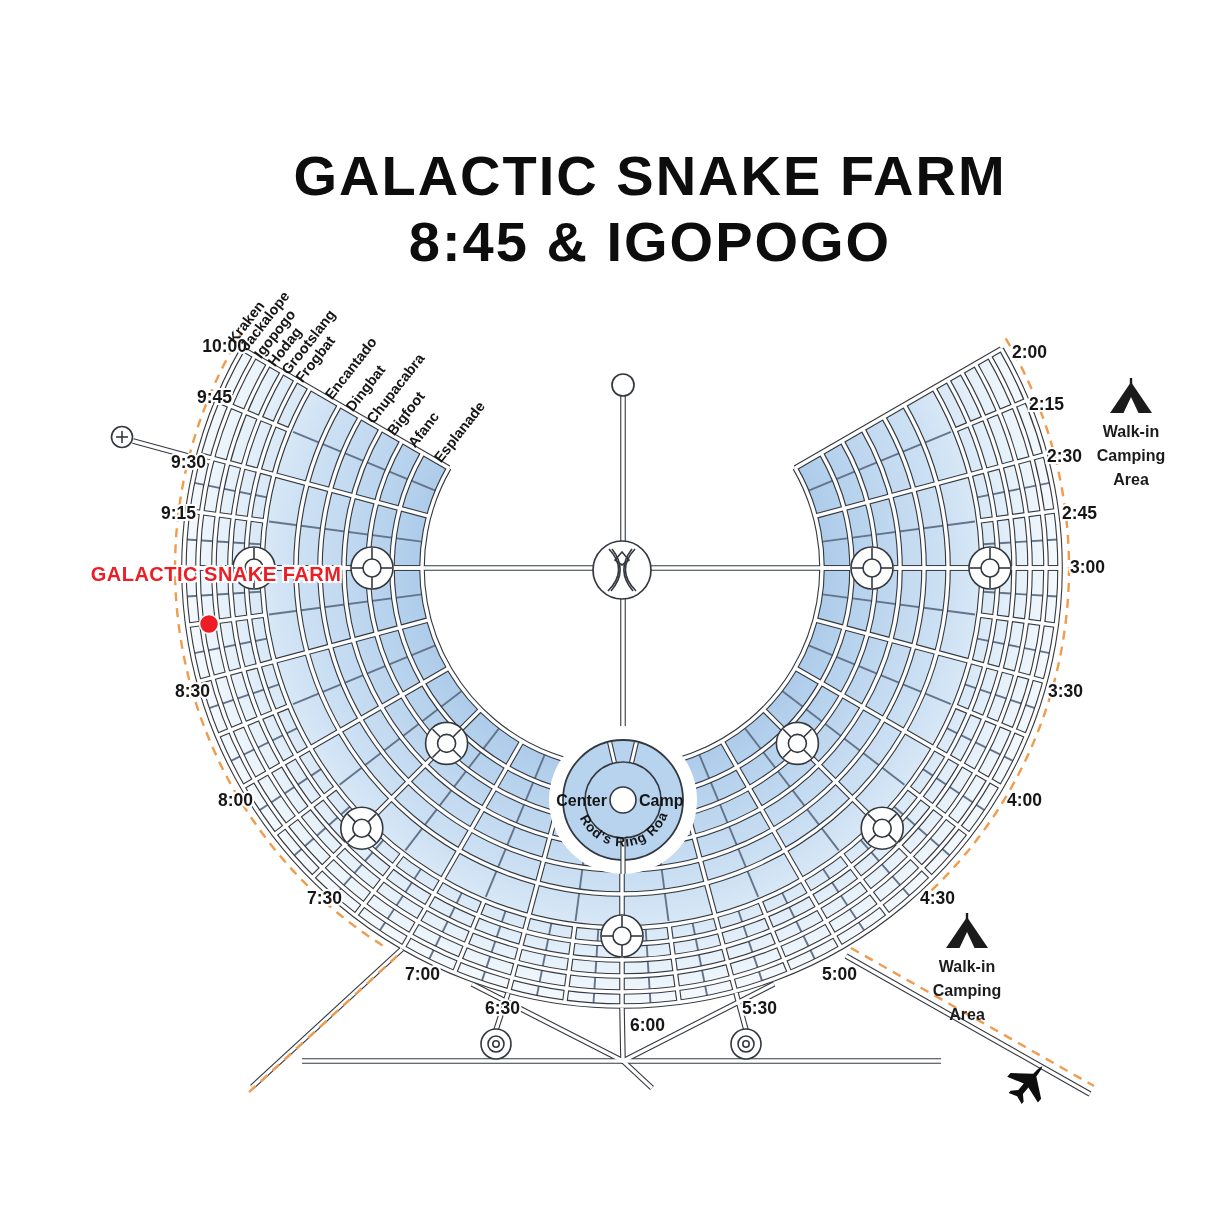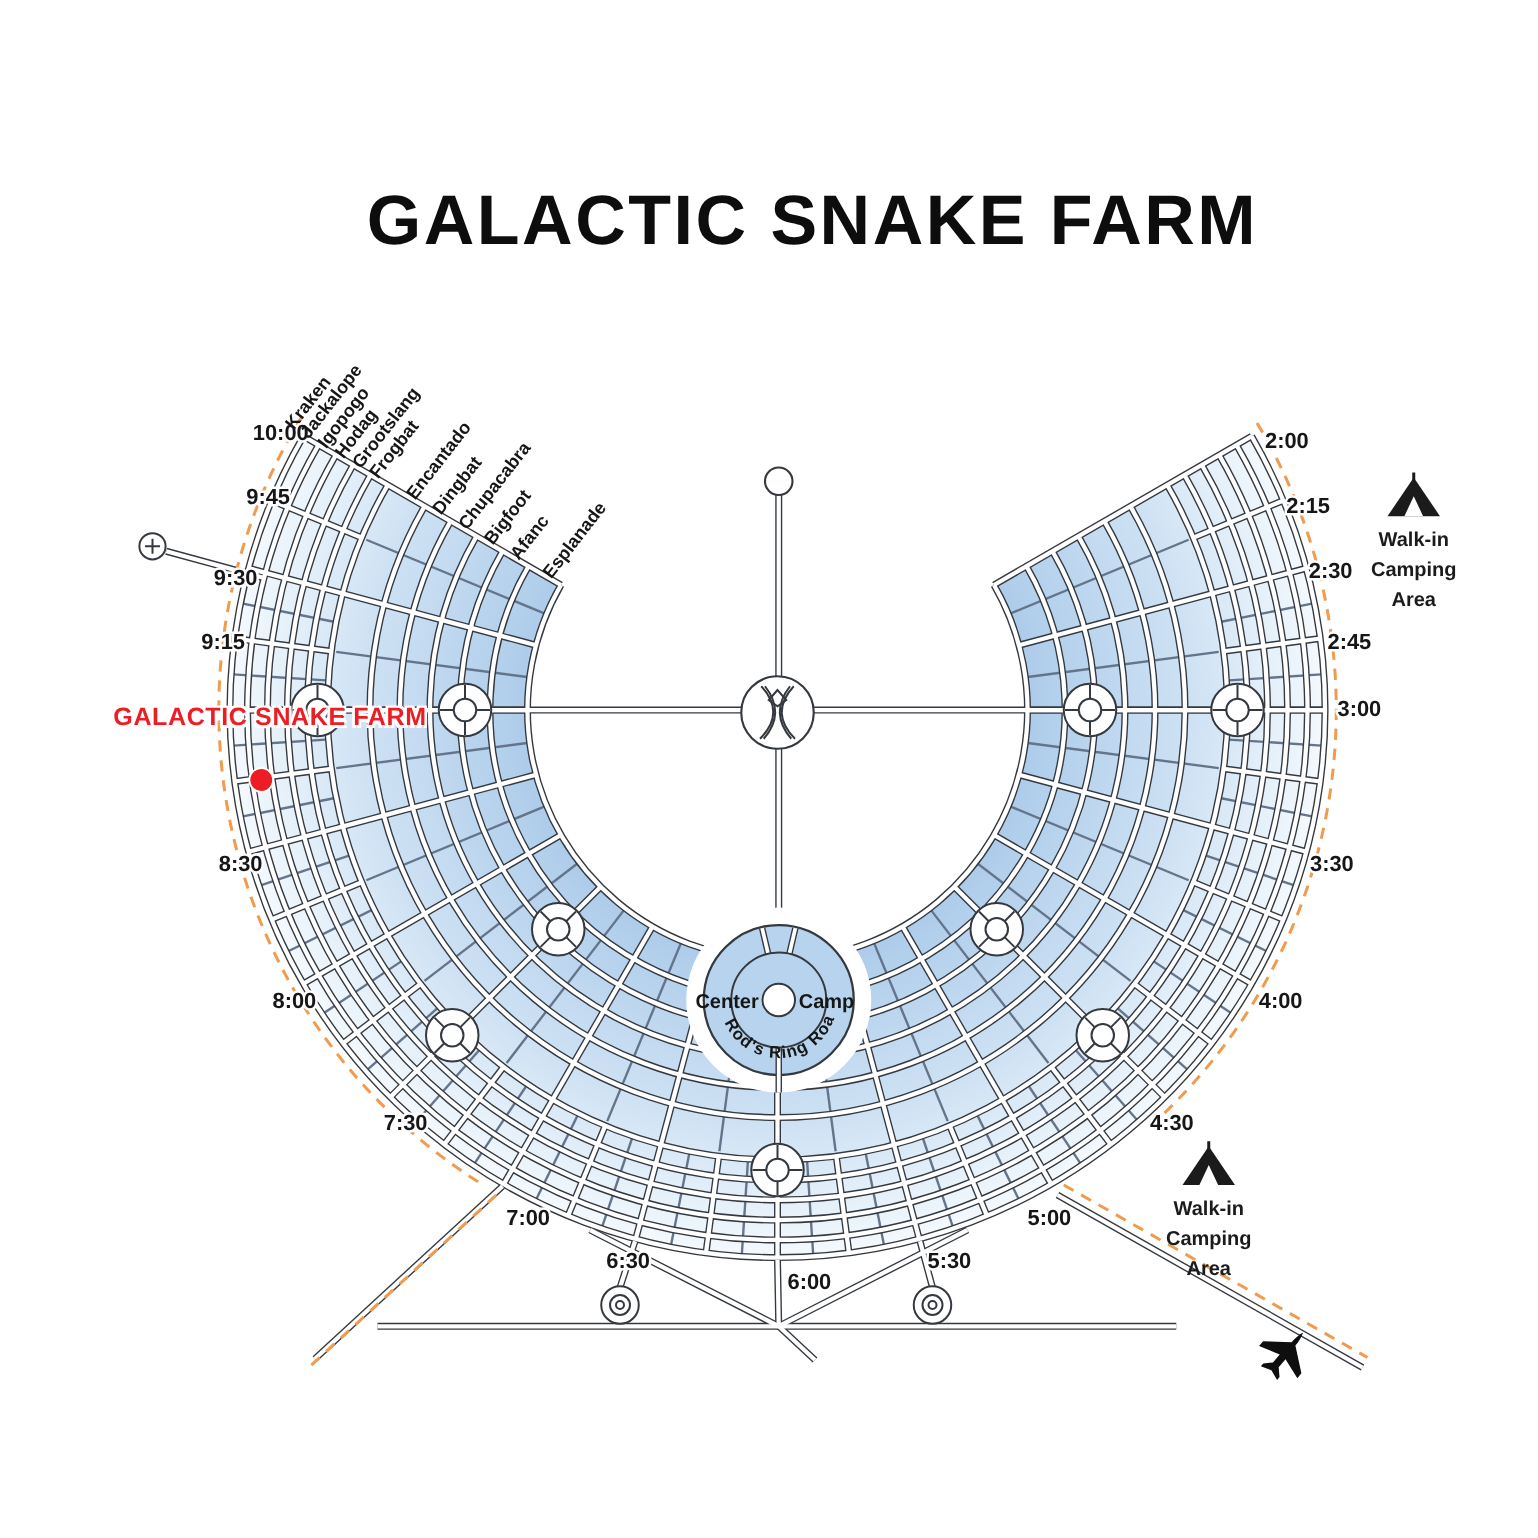--- a/index.html
+++ b/index.html
@@ -15,20 +15,21 @@
          text-shadow:-2px -2px 0 #fff,2px -2px 0 #fff,-2px 2px 0 #fff,2px 2px 0 #fff,0 0 5px #fff;
          white-space:nowrap;}
 </style>
 </head>
 <body>
 
 <div class="page">
 
   <div class="title">
     <div>GALACTIC SNAKE FARM</div>
+    <div>8:45 &amp; IGOPOGO</div>
   </div>
 
   <svg id="map-svg" width="1230" height="1230" viewBox="0 0 1230 1230">
       <defs>
     <radialGradient id="cityg" gradientUnits="userSpaceOnUse" cx="622" cy="568" r="438">
       <stop offset="0.42" stop-color="#a9c9e9"></stop>
       <stop offset="0.76" stop-color="#cfe2f4"></stop>
       <stop offset="1" stop-color="#f4f9fd"></stop>
     </radialGradient>
     <path id="rodpath" d="M579 816 A47 47 0 0 0 667 816" fill="none"></path>

